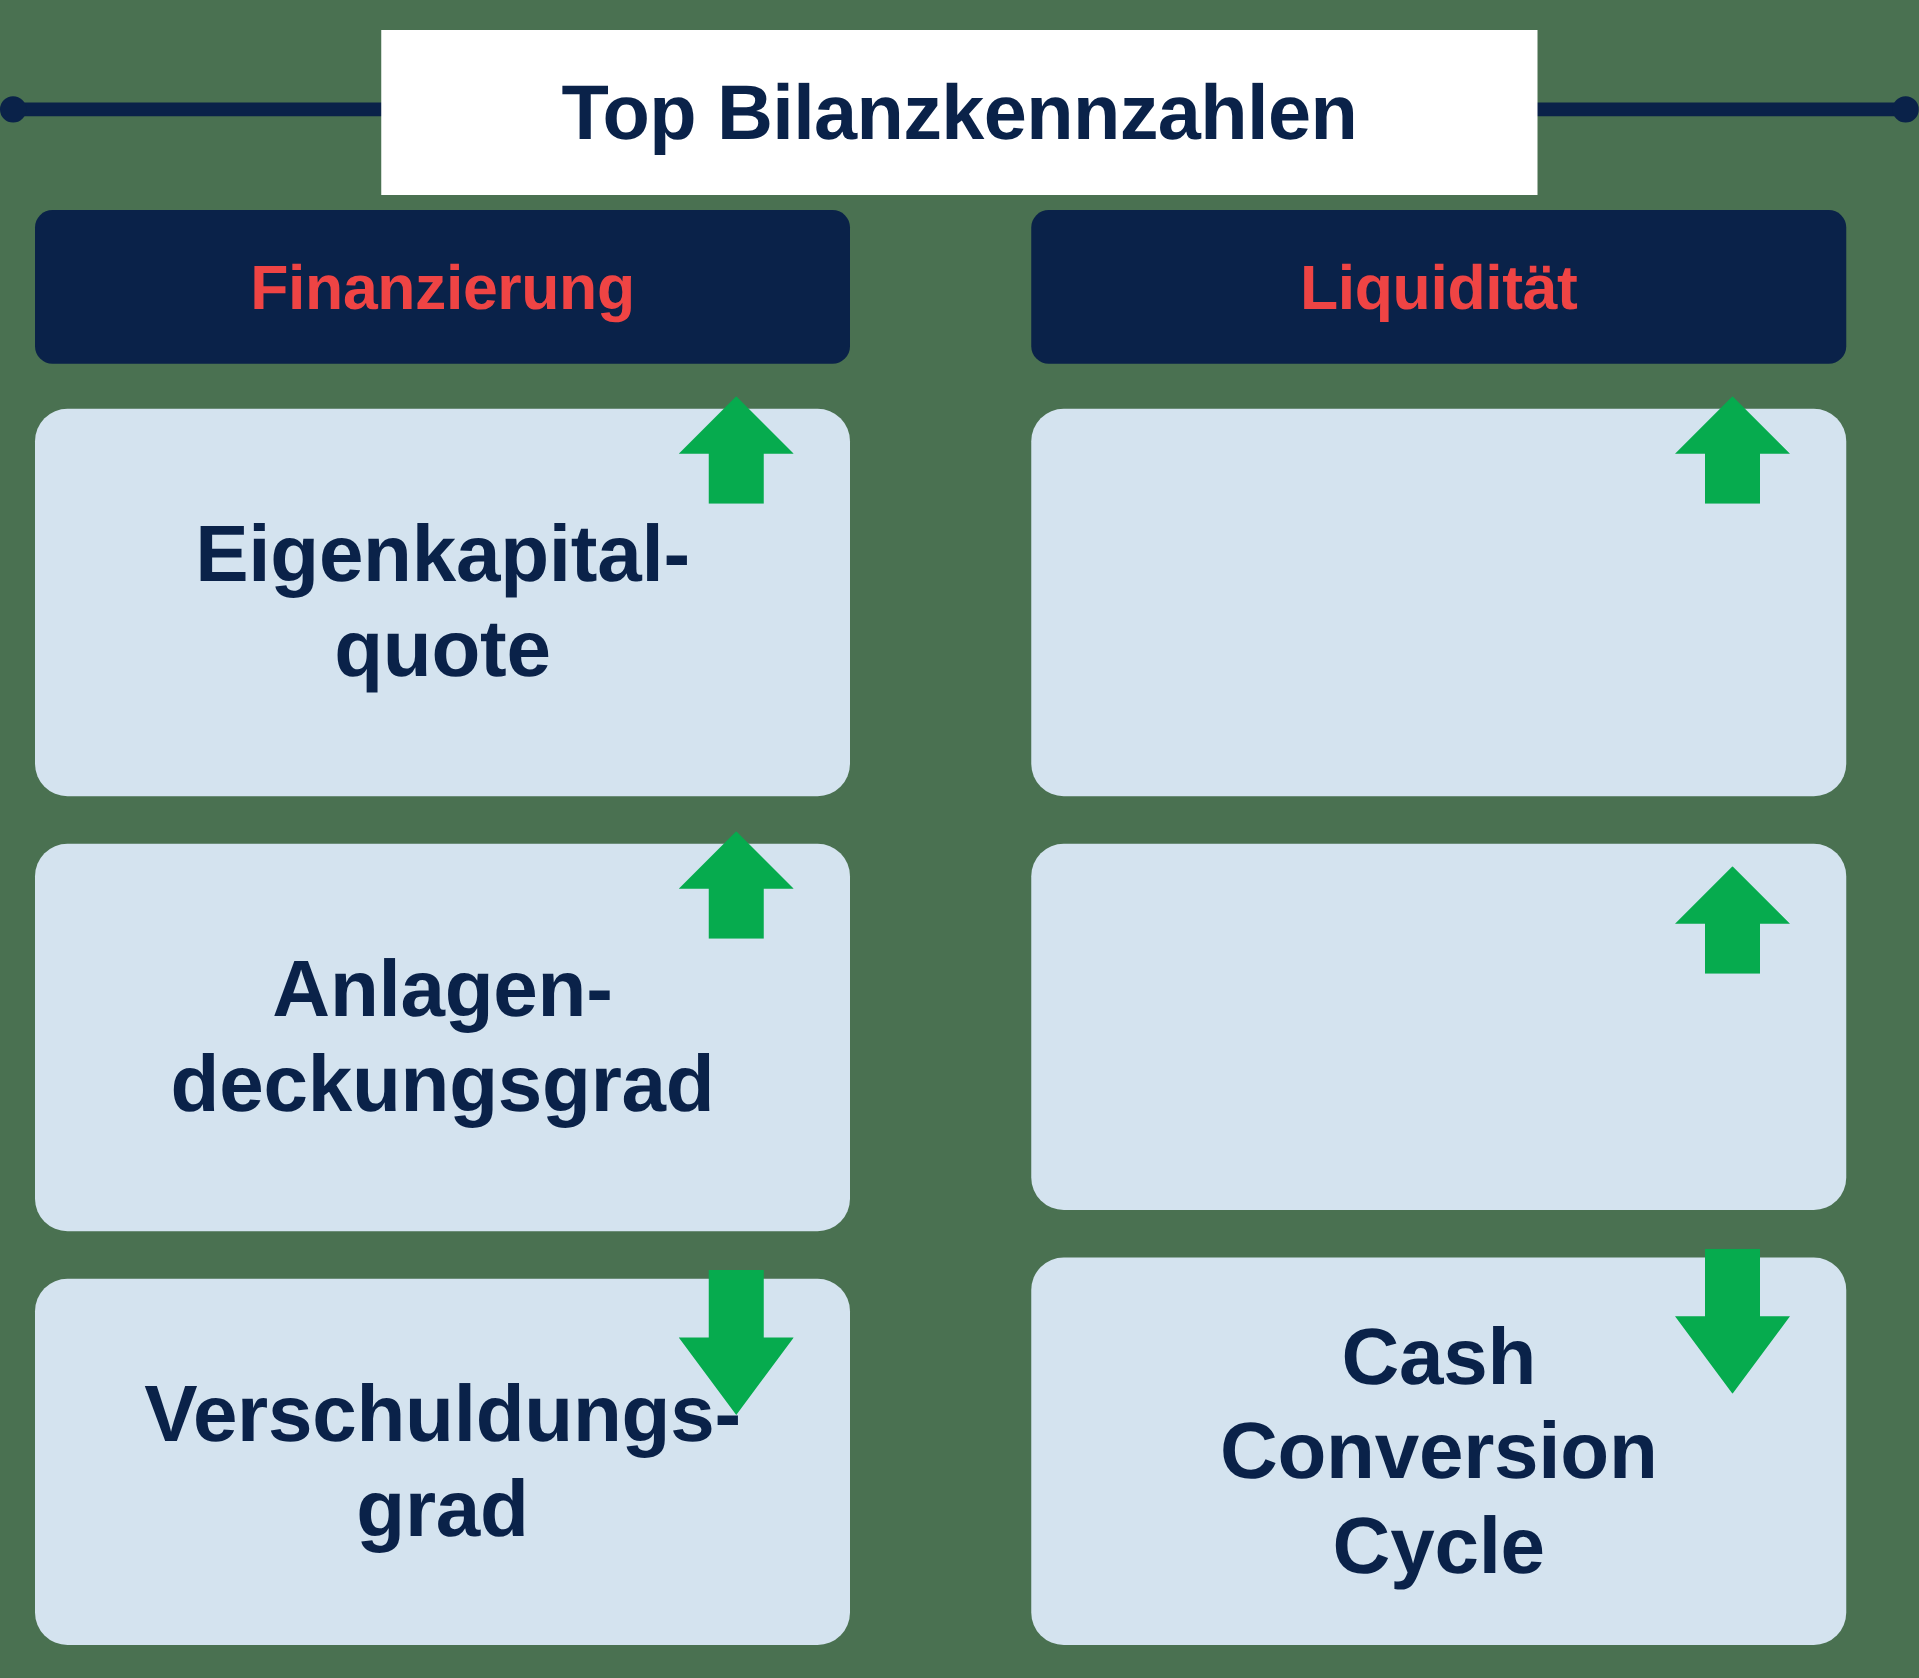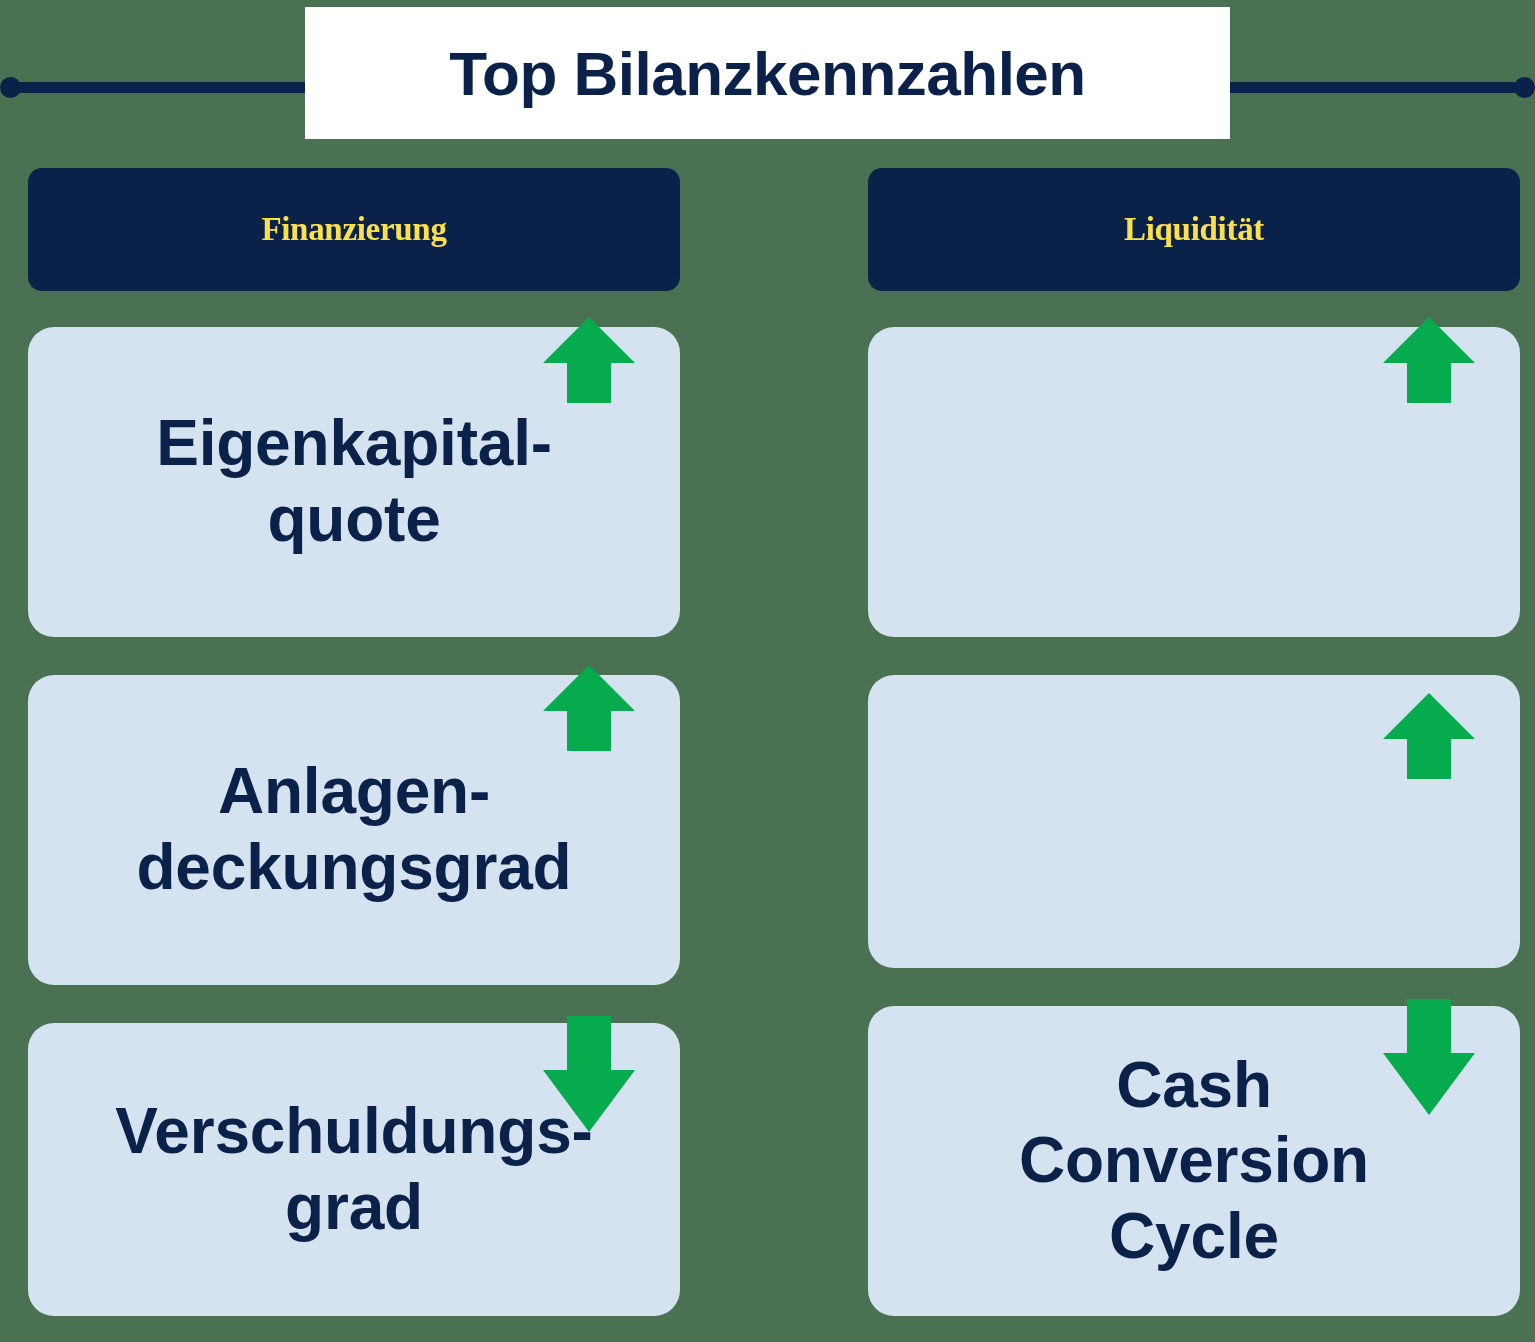--- a/index.html
+++ b/index.html
@@ -43,21 +43,21 @@
     height: 21px;
     border-radius: 50%;
     background: #0a2249;
   }
   .title-dot.left  { left: 0px; }
   .title-dot.right { left: 1514px; }
 
   .title-plate {
     position: absolute;
     left: 305px;
-    top: 7px;
+    top: 24px;
     width: 925px;
     height: 132px;
     background: #ffffff;
     display: flex;
     align-items: center;
     justify-content: center;
   }
   .title-text {
     font-size: 62px;
     font-weight: bold;
@@ -73,37 +73,36 @@
     top: 168px;
     width: 1535px;
     height: 1174px;
   }
   .column {
     position: absolute;
     top: 0;
     width: 652px;
   }
   .column.left  { left: 28px; }
-  .column.right { left: 868px; }
+  .column.right { left: 825px; }
 
   .column-header {
     height: 123px;
     border-radius: 14px;
     background: #0a2249;
     display: flex;
     align-items: center;
     justify-content: center;
   }
   .column-header-text {
-    color: #fde047;
-    font-size: 33px;
+    color: #ef4444;
+    font-size: 50px;
     font-weight: bold;
     letter-spacing: -0.3px;
     white-space: nowrap;
-    font-family: Liberation Serif, serif;
   }
 
   
   .card {
     position: relative;
     border-radius: 26px;
     background: #d4e3ef;
     display: flex;
     align-items: center;
     justify-content: center;

